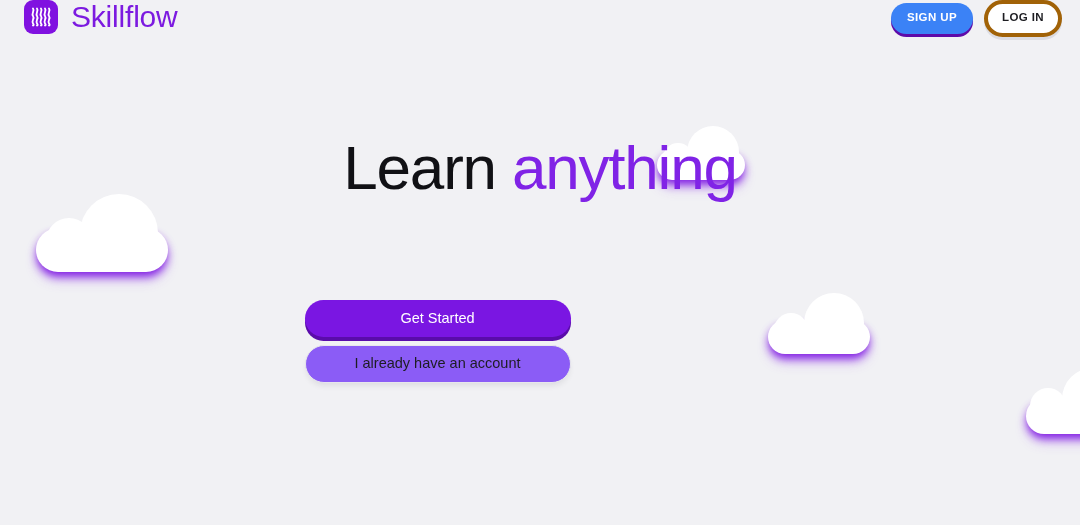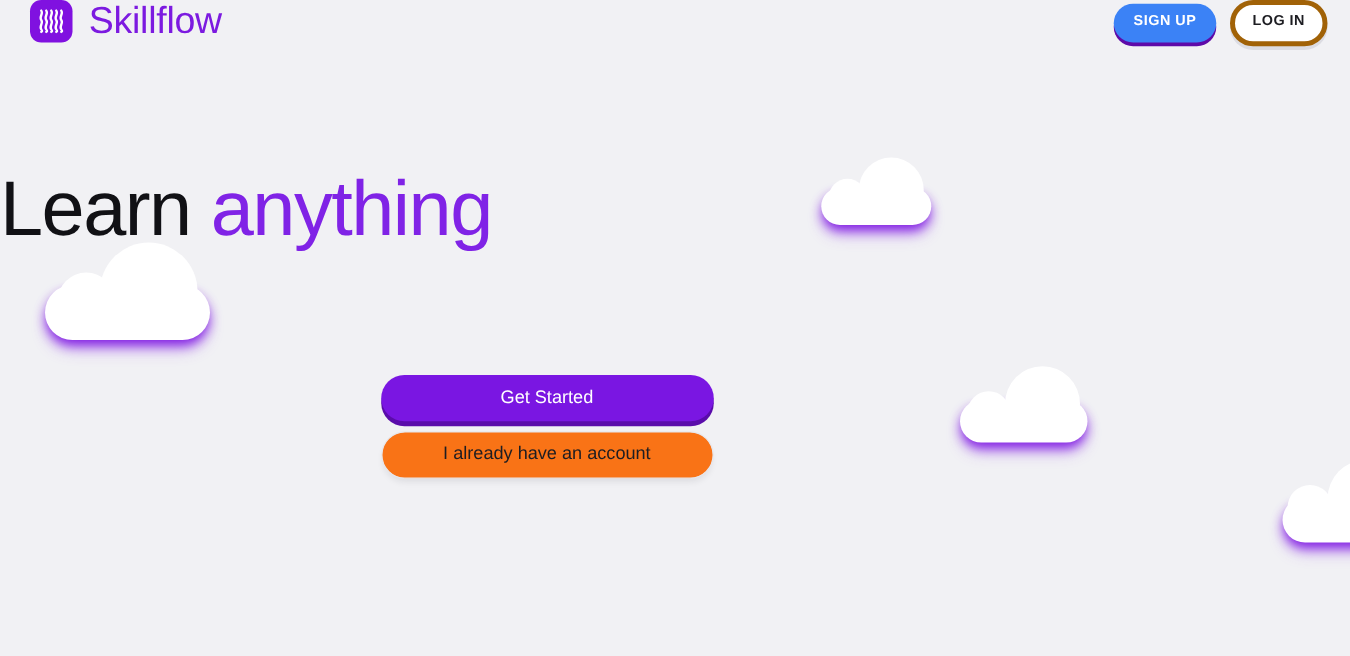--- a/index.html
+++ b/index.html
@@ -155,21 +155,21 @@
     box-shadow: 0 3px 0 0 #dcdce2;
     line-height: 1;
   }
 
   
   .hero {
     position: absolute;
     top: 136px;
     left: 0;
     width: 1080px;
-    text-align: left;
+    text-align: center;
     z-index: 4;
   }
 
   .headline {
     font-family: "Liberation Sans", sans-serif;
     font-weight: 400;
     font-size: 62px;
     line-height: 1.04;
     color: #111115;
     letter-spacing: -1.2px;
@@ -205,21 +205,21 @@
     box-shadow: 0 4px 0 0 #5a0caa;
     line-height: 1.4;
   }
 
   .btn-secondary {
     font-family: "Liberation Sans", sans-serif;
     width: 266px;
     font-size: 14.5px;
     font-weight: 400;
     color: #1d1d22;
-    background: #f97316;
+    background: #8b5cf6;
     border: 1px solid #e7e7ec;
     border-radius: 999px;
     padding: 7px 0 8px;
     cursor: pointer;
     box-shadow: 0 4px 6px -2px rgba(30, 30, 40, 0.10);
     line-height: 1.4;
   }
 </style>
 </head>
 <body>

